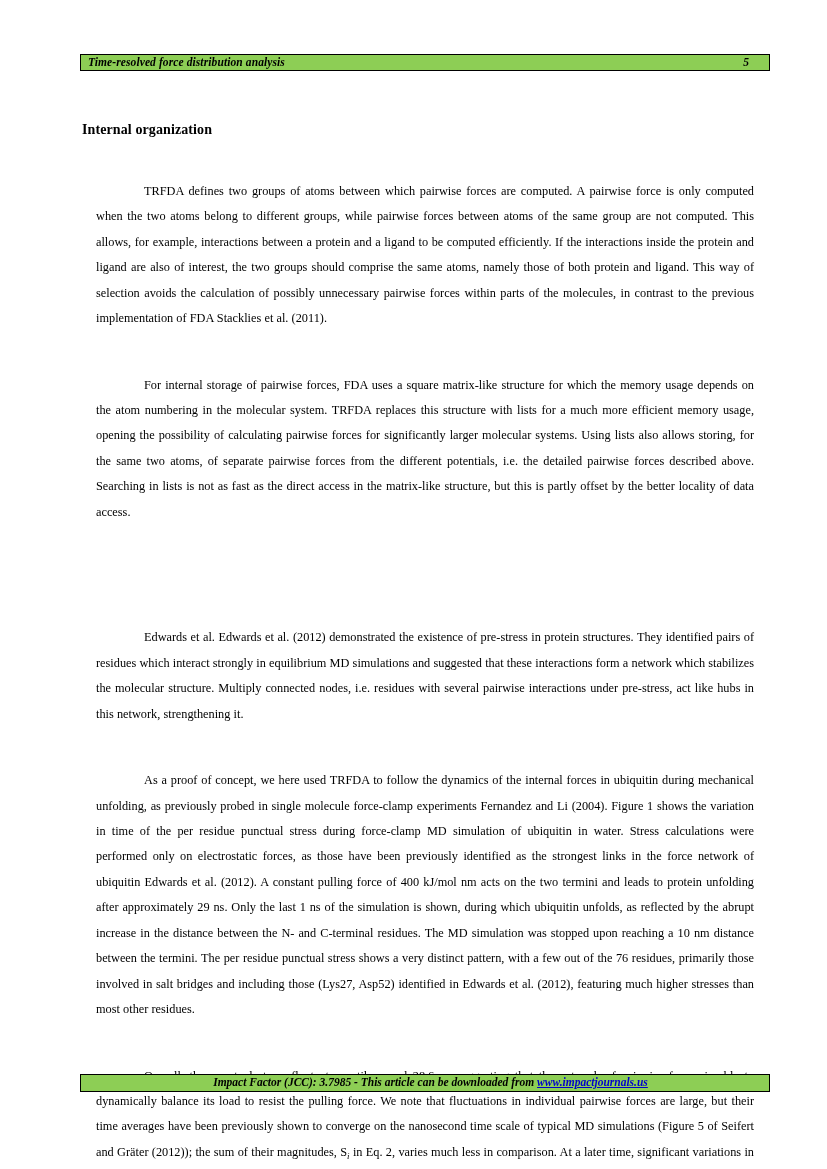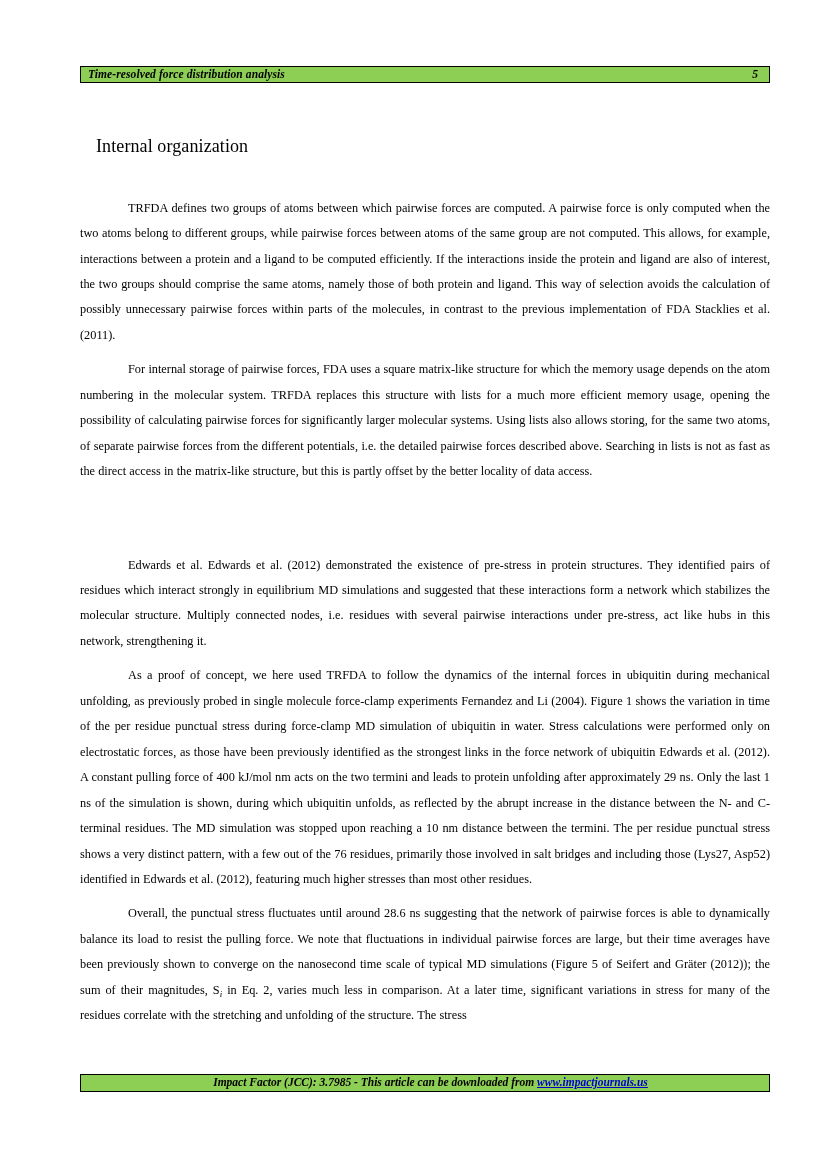--- a/index.html
+++ b/index.html
@@ -23,30 +23,30 @@
     top: 0;
     width: 827px;
     height: 1169px;
     background: #ffffff;
   }
 
   
   .header-bar {
     position: absolute;
     left: 80px;
-    top: 66px;
+    top: 54px;
     width: 690px;
     height: 17px;
     background: #8DCE55;
     border: 1.4px solid #000000;
     box-sizing: border-box;
     display: flex;
     align-items: center;
     justify-content: space-between;
-    padding: 0 11px 0 7px;
+    padding: 0 20px 0 7px;
   }
   .header-title {
     font-weight: bold;
     font-style: italic;
     font-size: 11.5px;
     line-height: 1;
     letter-spacing: 0.1px;
     white-space: nowrap;
   }
   .header-page {
@@ -58,35 +58,35 @@
 
   
   .content {
     position: absolute;
     left: 80px;
     top: 120px;
     width: 690px;
   }
 
   h2.section-head {
-    font-size: 18px;
-    font-weight: normal;
-    margin: 16px;
+    font-size: 14px;
+    font-weight: bold;
+    margin: 2px;
     padding: 0;
     line-height: 1.2;
     letter-spacing: 0.1px;
   }
 
   .gap-after-head   { height: 22px; }
   .gap-paragraph    { height: 9px; }
   .gap-before-major { height: 46px; }
   .gap-after-major  { height: 22px; }
 
   p.body {
-    margin: 0;
+    margin: 16px;
     padding: 0;
     font-size: 12.3px;
     line-height: 2.07;
     text-align: justify;
     text-indent: 48px;
     text-justify: inter-word;
     hyphens: none;
     word-spacing: 0.1px;
   }
 

